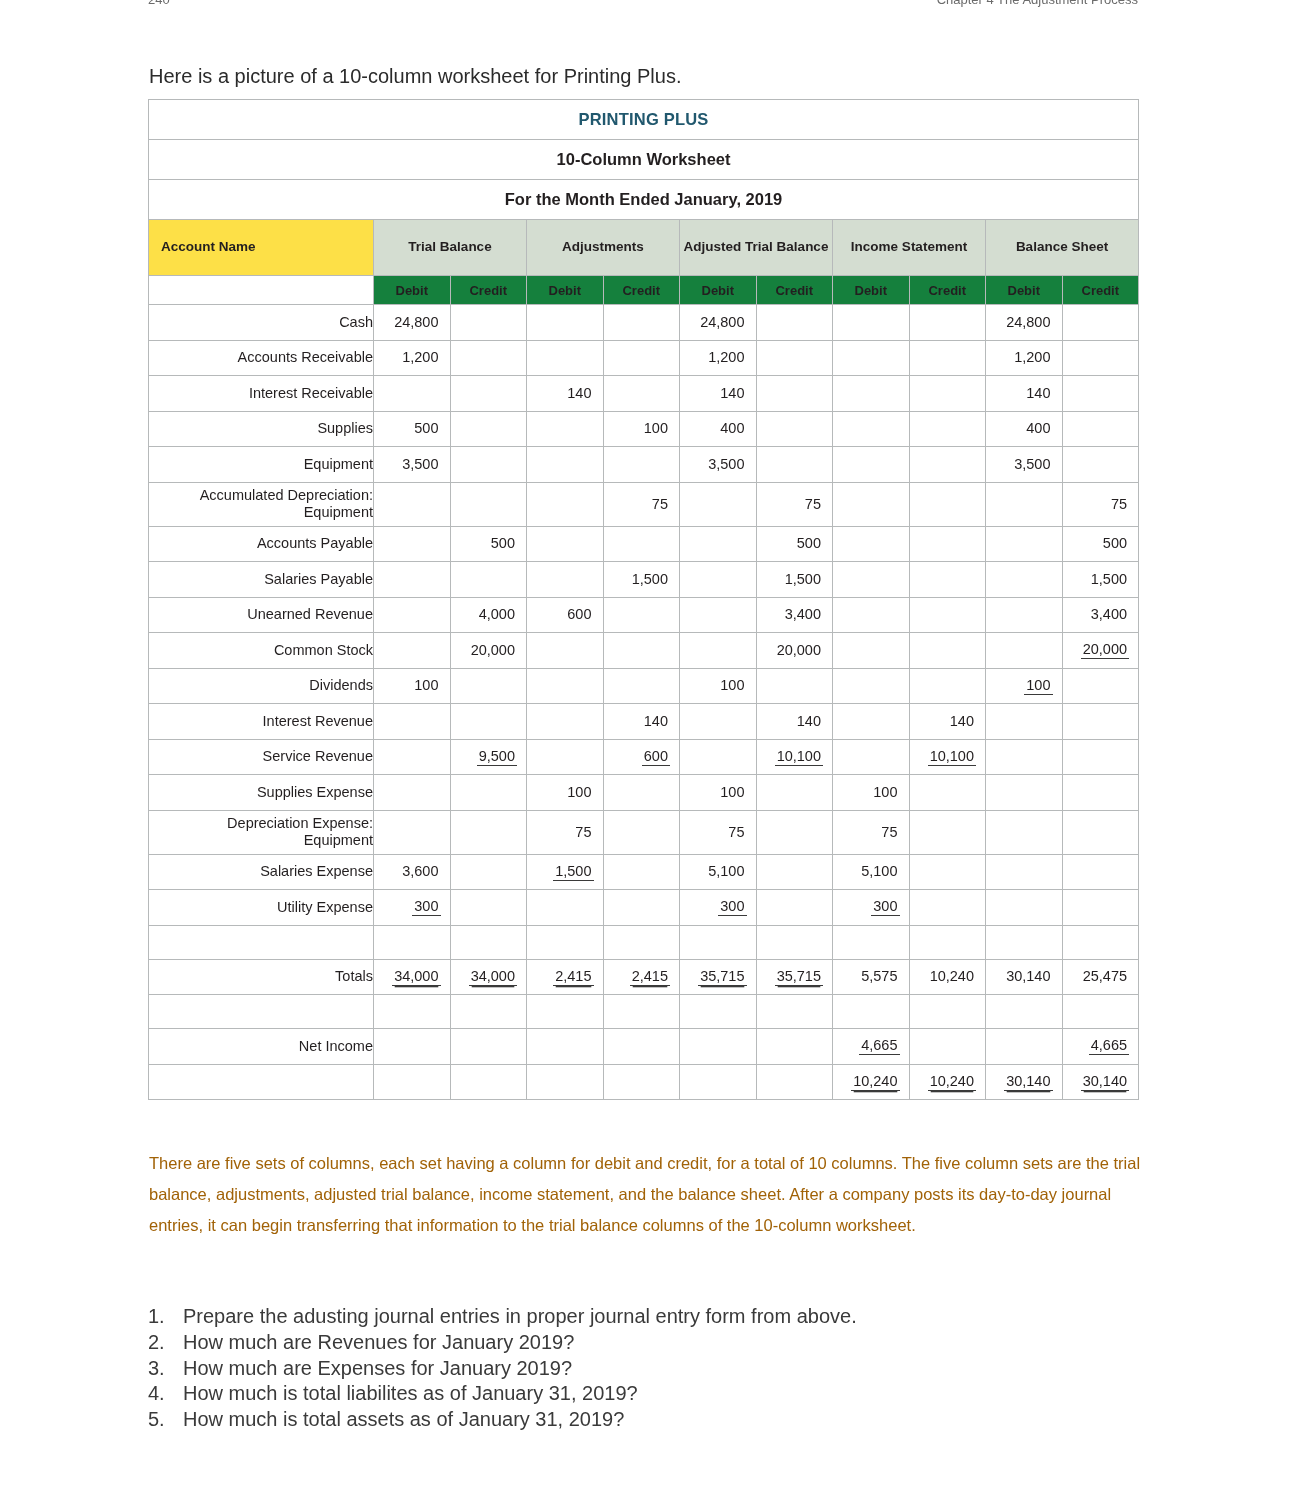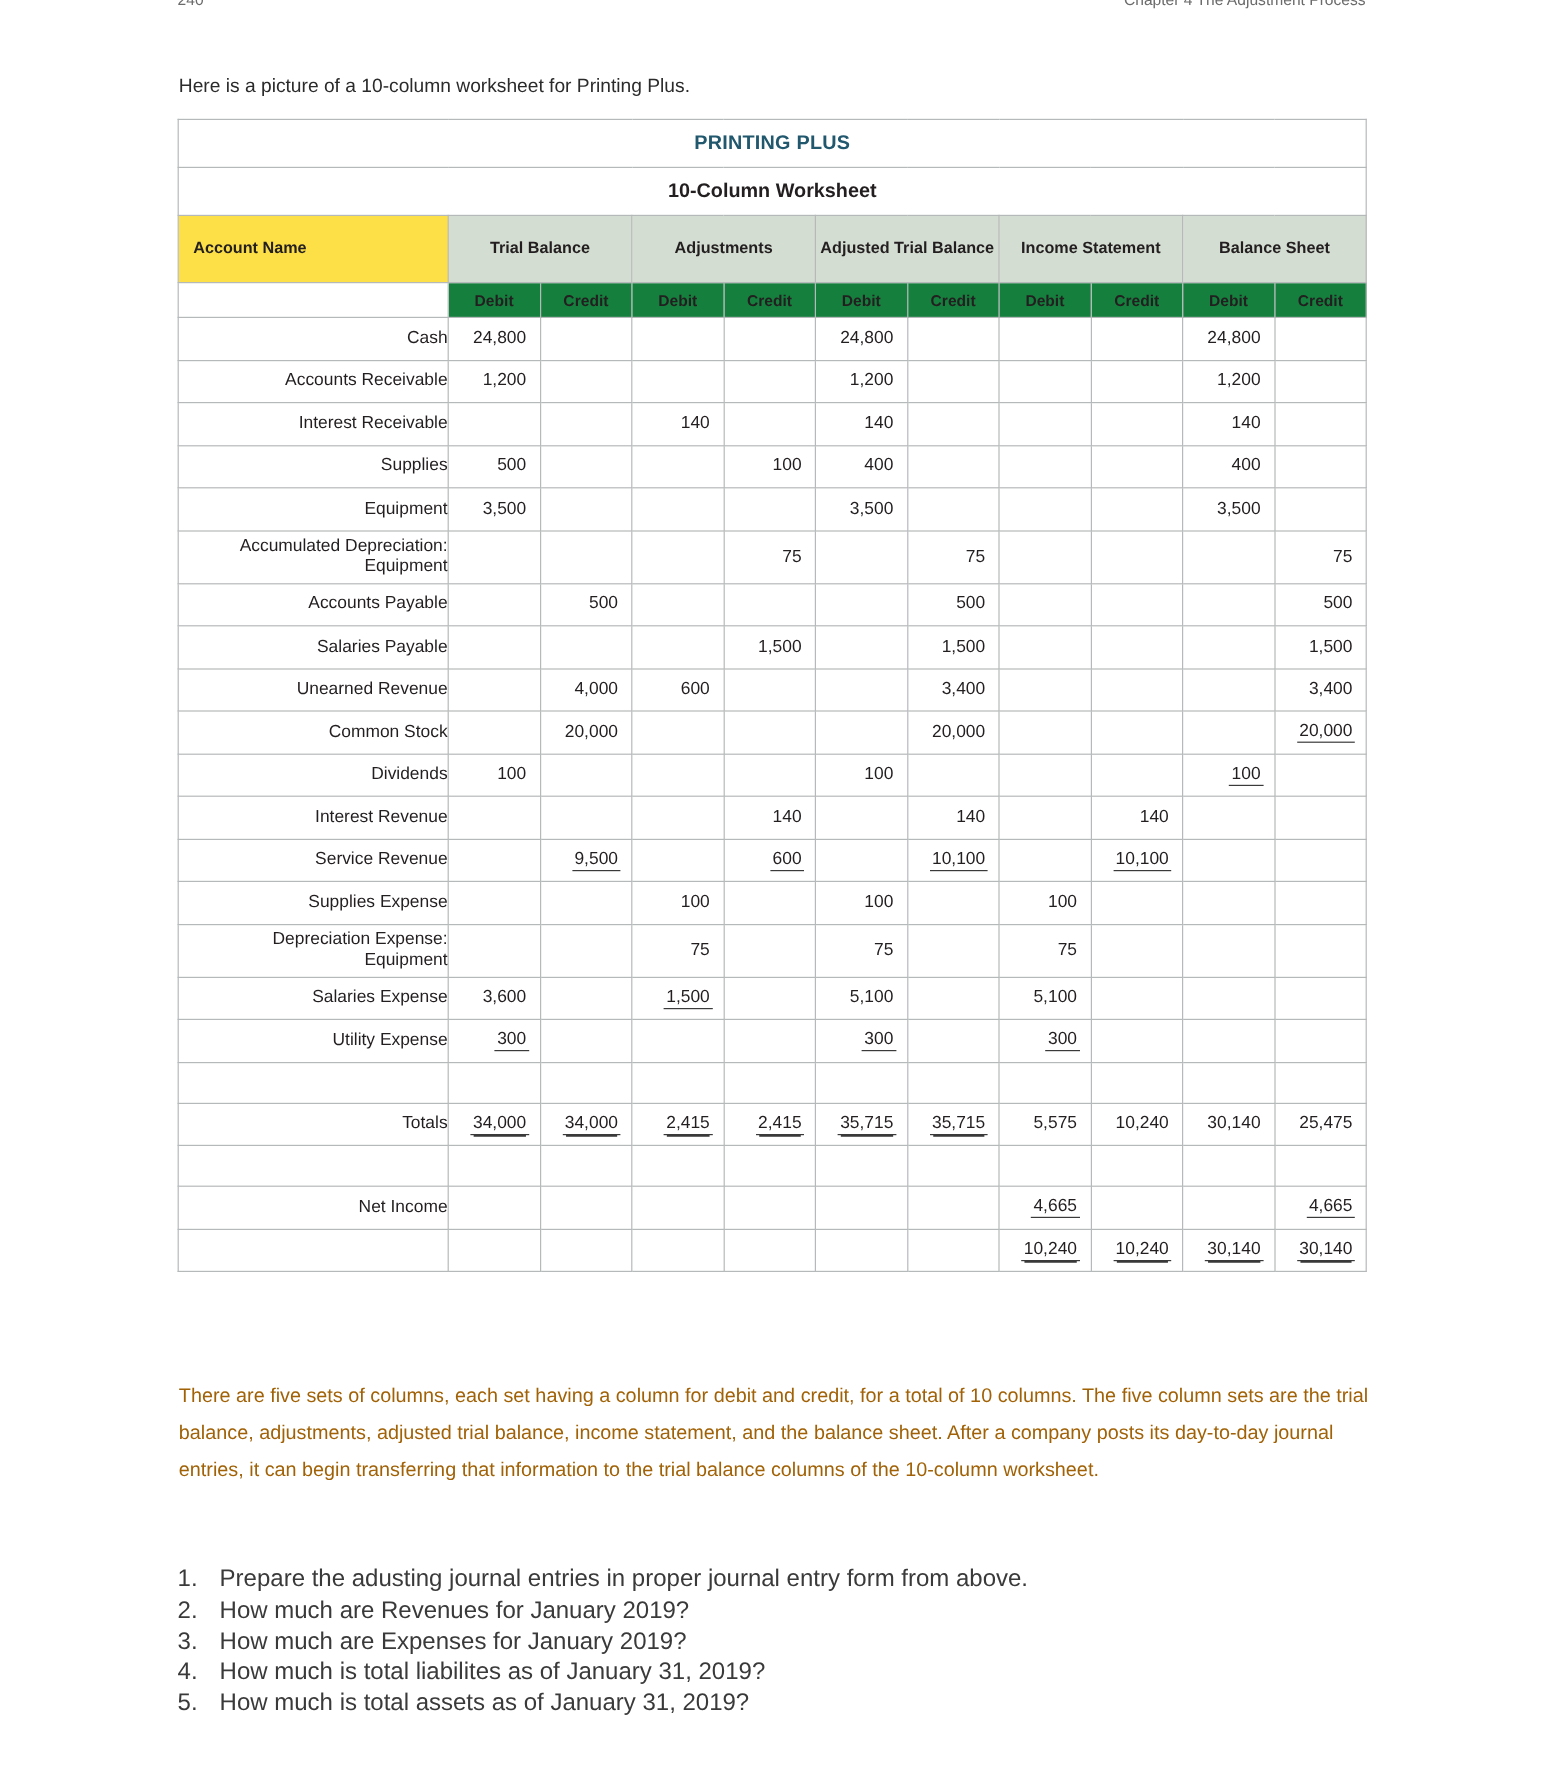--- a/index.html
+++ b/index.html
@@ -29,21 +29,21 @@
     align-items: flex-start;
   }
   .running-header span { line-height: 18px; }
 
   
   .intro {
     position: absolute;
     top: 61px;
     left: 149px;
     width: 1000px;
-    font-size: 16px;
+    font-size: 20px;
     line-height: 1.5;
     color: #2b2b2b;
   }
 
   
   .worksheet {
     position: absolute;
     top: 99px;
     left: 148px;
     width: 990px;
@@ -177,20 +177,23 @@
       <col style="width:76.5px">
     <col style="width:76.5px">
       <col style="width:76.5px">
   </colgroup>
   <tbody>
     <tr class="ws-title-row">
       <td colspan="11">PRINTING PLUS</td>
     </tr>
     <tr class="ws-sub-row">
       <td colspan="11">10-Column Worksheet</td>
+    </tr>
+    <tr class="ws-sub-row">
+      <td colspan="11">For the Month Ended January, 2019</td>
     </tr>
     <tr class="grp-row">
       <td class="acct-head">Account Name</td>
       <td colspan="2">Trial Balance</td>
       <td colspan="2">Adjustments</td>
       <td colspan="2">Adjusted Trial Balance</td>
       <td colspan="2">Income Statement</td>
       <td colspan="2">Balance Sheet</td>
     </tr>
     <tr class="dc-row">

